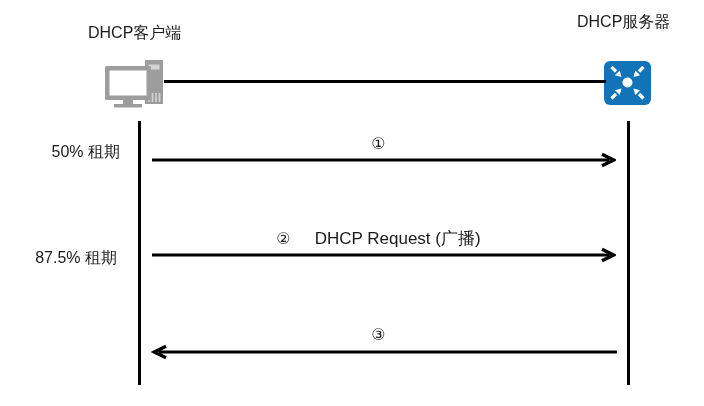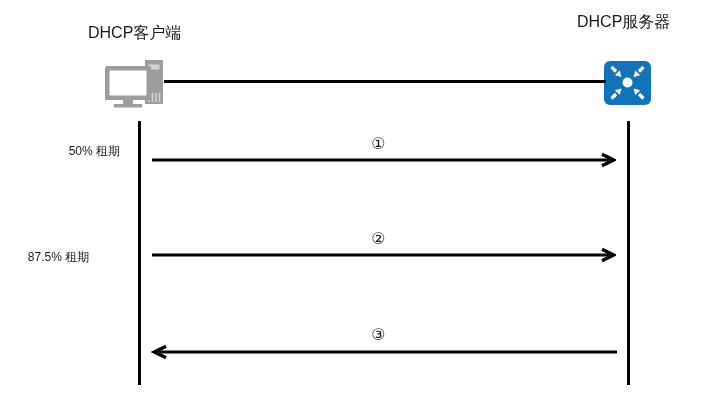--- a/index.html
+++ b/index.html
@@ -11,23 +11,23 @@
   .actor-label { position:absolute; font-size:16px; white-space:nowrap; color:#1a1a1a; }
   .client-label { left:88px; top:23px; }
   .server-label { left:577px; top:12px; }
   .icon { position:absolute; }
   .computer-icon { left:105px; top:60px; }
   .switch-icon { left:604px; top:61px; }
   .connector { position:absolute; left:164px; top:80px; width:442px; height:3px; background:#000; }
   .lifeline { position:absolute; top:121px; width:3px; height:264px; background:#000; }
   .lifeline-left { left:138px; }
   .lifeline-right { left:627px; }
-  .lease { position:absolute; text-align:right; font-size:12px; line-height:19px; white-space:nowrap; }
+  .lease { position:absolute; text-align:right; font-size:16px; line-height:19px; white-space:nowrap; }
   .lease-1 { left:0; top:142px; width:120px; }
-  .lease-2 { left:0; top:248px; width:117px;text-align:center; }
+  .lease-2 { left:0; top:248px; width:117px; }
   .msg-label {
     position:absolute; left:139px; width:479px;
     display:flex; justify-content:center; align-items:baseline; gap:24px;
     font-size:17px; line-height:21px; white-space:nowrap;
   }
   .msg-label-1 { top:133px; }
   .msg-label-2 { top:228px; }
   .msg-label-3 { top:324px; }
   .msg-step { font-size:16px; }
   .arrow { position:absolute; }
@@ -87,20 +87,21 @@
   <div class="msg-label msg-label-1">
     <span class="msg-step">①</span>
   </div>
   <svg class="arrow arrow-1" width="464" height="16" viewBox="0 0 464 16">
     <line x1="0" y1="8" x2="457" y2="8" stroke="#000" stroke-width="3"></line>
     <polyline points="450,2.2 461.5,8 450,13.8" fill="none" stroke="#000" stroke-width="3.4"></polyline>
   </svg>
 
   <div class="msg-label msg-label-2">
     <span class="msg-step">②</span>
+    <span class="msg-text">DHCP Request (广播)</span>
   </div>
   <svg class="arrow arrow-2" width="464" height="16" viewBox="0 0 464 16">
     <line x1="0" y1="8" x2="457" y2="8" stroke="#000" stroke-width="3"></line>
     <polyline points="450,2.2 461.5,8 450,13.8" fill="none" stroke="#000" stroke-width="3.4"></polyline>
   </svg>
 
   <div class="msg-label msg-label-3">
     <span class="msg-step">③</span>
   </div>
   <svg class="arrow arrow-3" width="466" height="16" viewBox="0 0 466 16">

